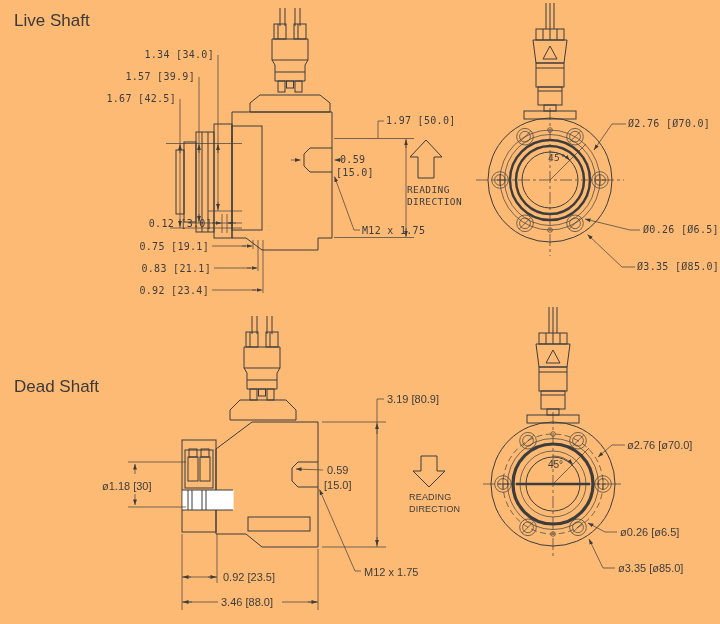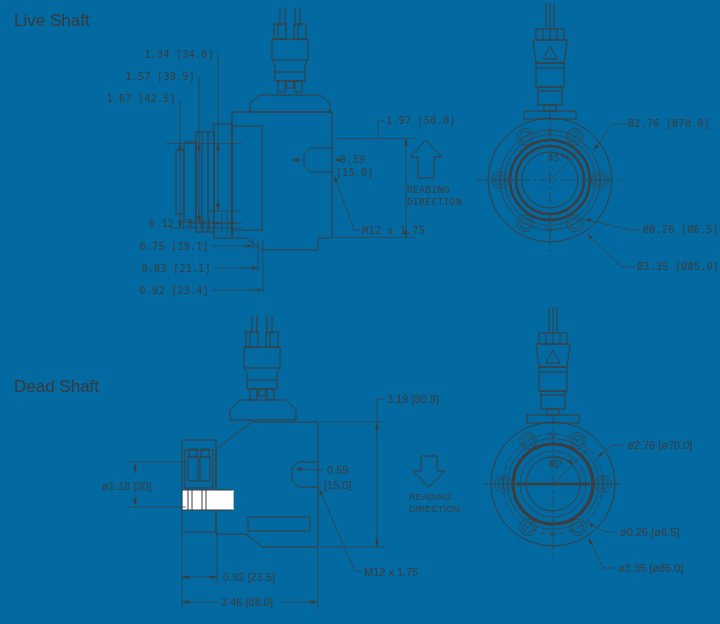--- a/index.html
+++ b/index.html
@@ -1,16 +1,16 @@
 <!DOCTYPE html>
 <html><head>
 <meta charset="utf-8">
 <style>
   html,body{margin:0;padding:0;background:#fff;}
-  #canvas{position:relative;width:720px;height:624px;background:#0369a1;overflow:hidden;}
+  #canvas{position:relative;width:720px;height:624px;background:#fdba74;overflow:hidden;}
   .w{fill:#fff;}
   .h{fill:url(#hatch);}
   .ln{stroke:#3d3d3d;stroke-width:1;fill:none;}
   .thin{stroke:#3d3d3d;stroke-width:.7;fill:none;}
   .b24{stroke:#3d3d3d;stroke-width:2.4;fill:none;}
   .b32{stroke:#3d3d3d;stroke-width:3.2;fill:none;}
   .cl{stroke:#3d3d3d;stroke-width:.7;fill:none;stroke-dasharray:12 3 3 3;}
   .dash{stroke-dasharray:6 3.5;}
   text{fill:#3d3d3d;}
   .cad{font:10px "DejaVu Sans Mono",monospace;letter-spacing:.3px;}

